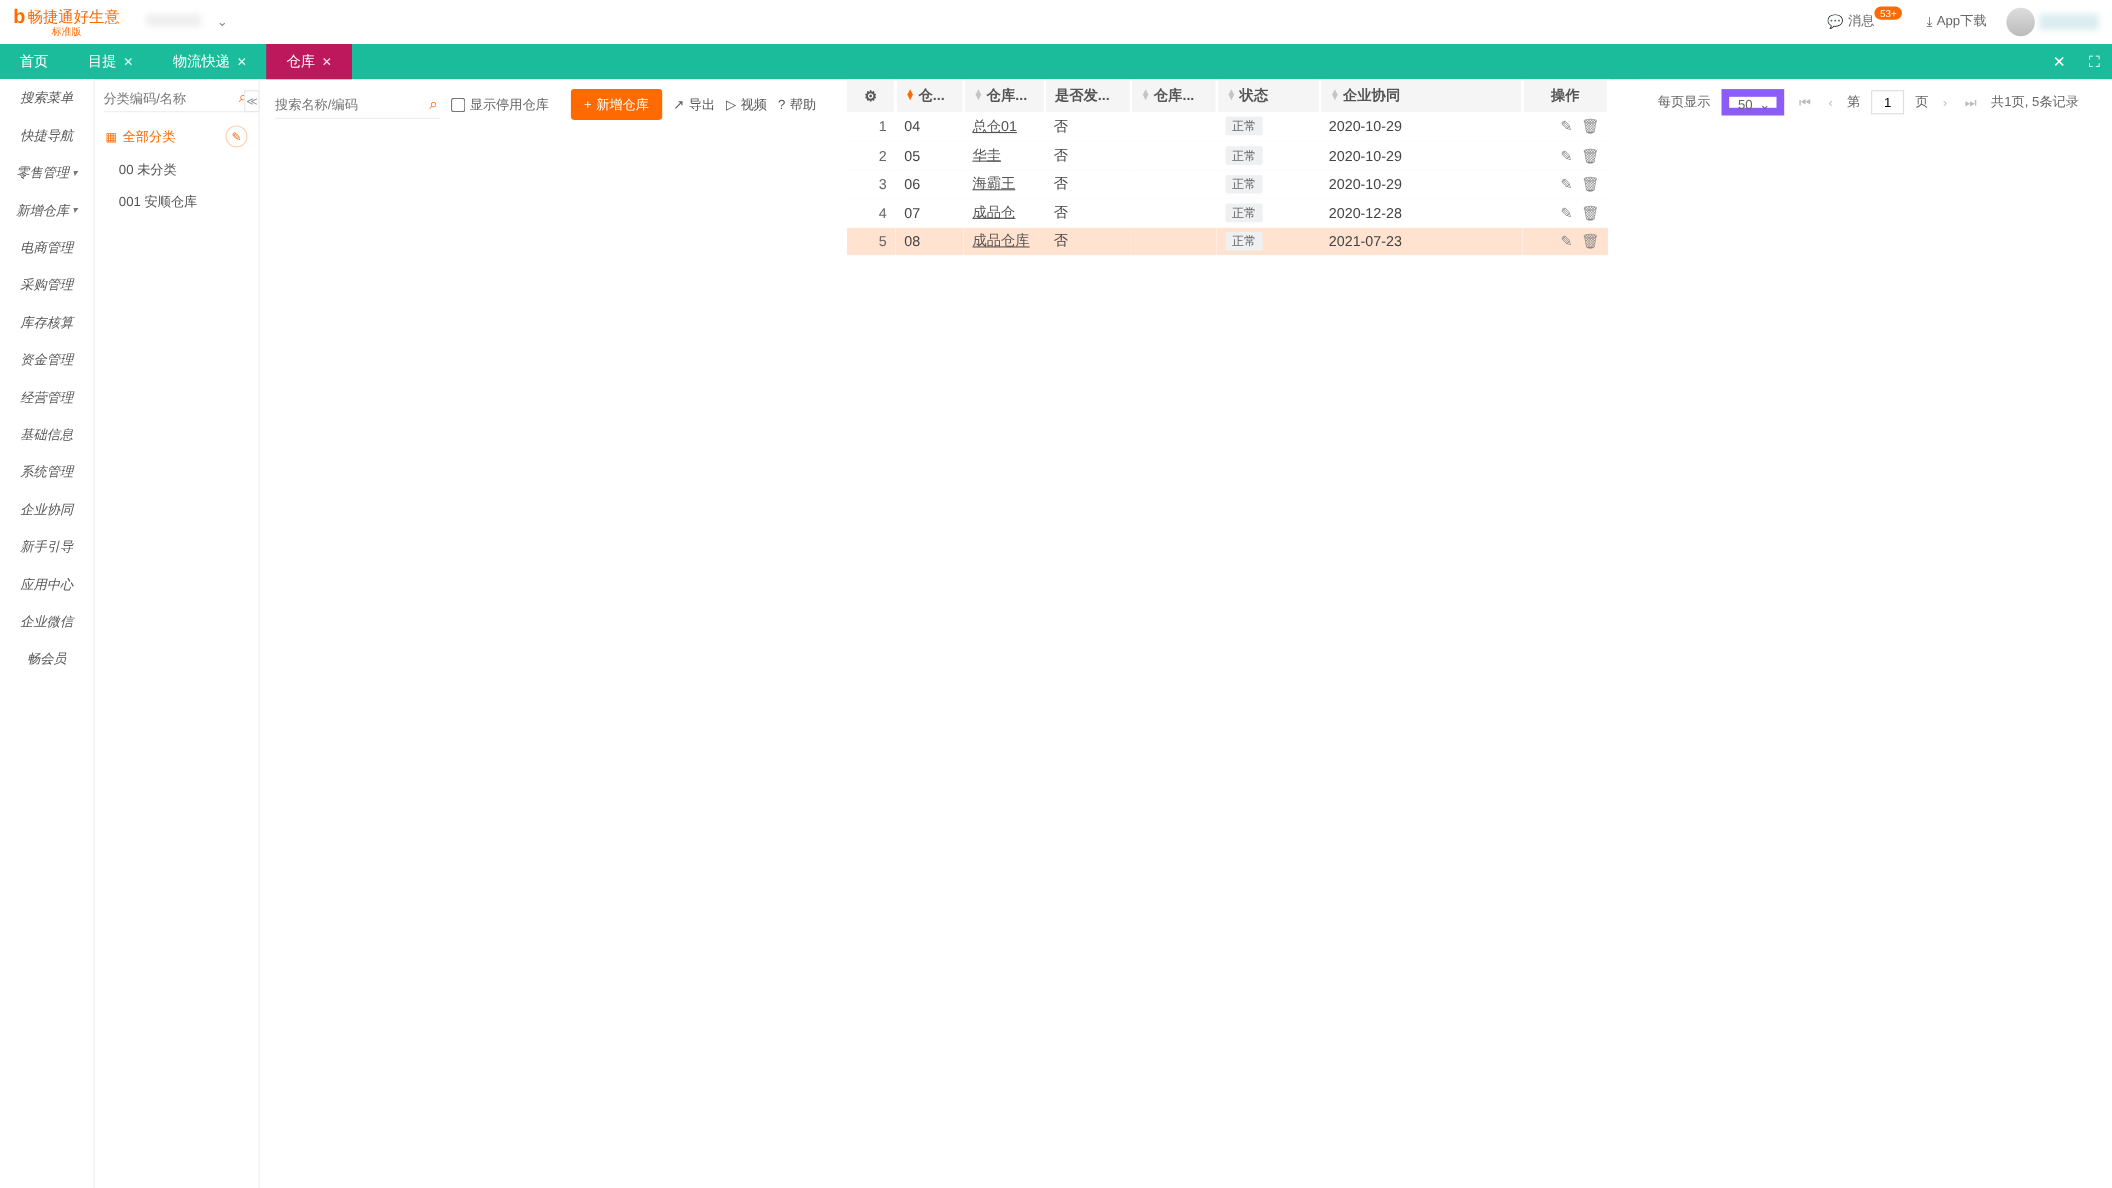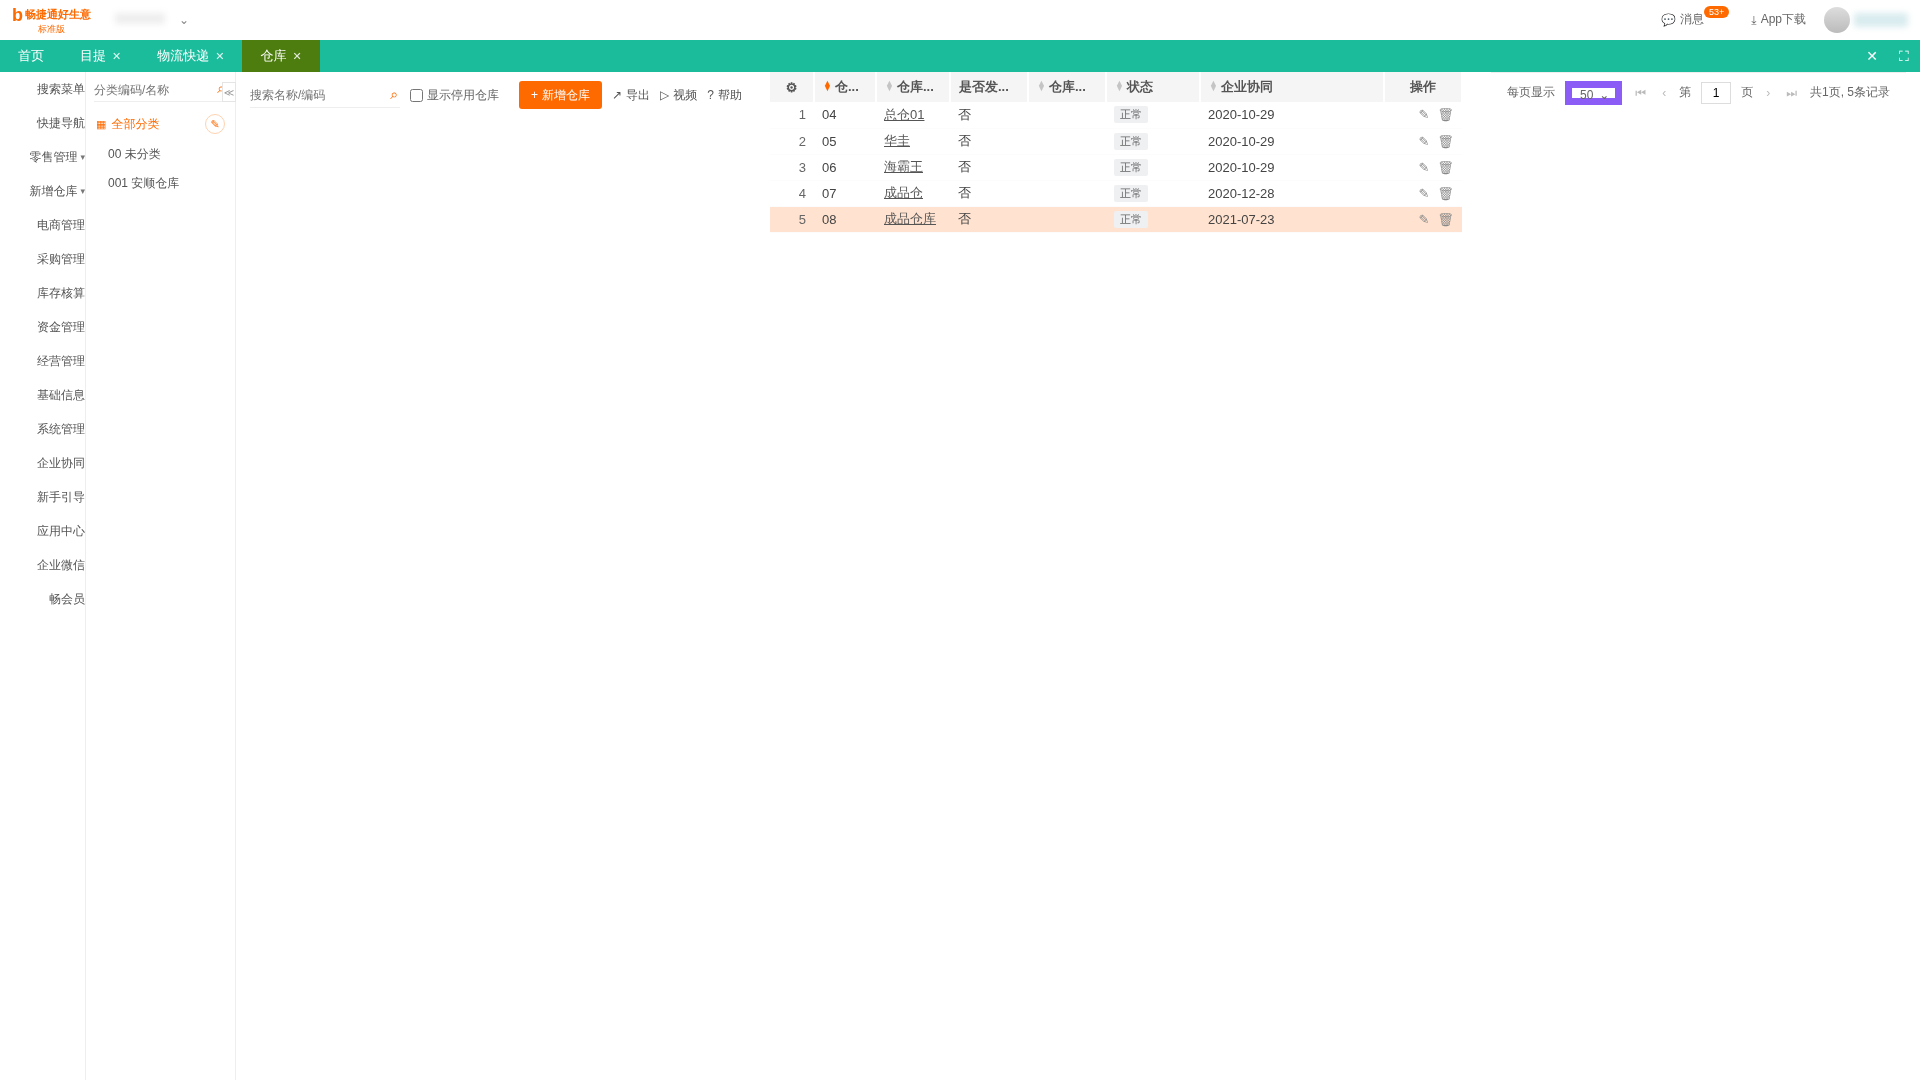--- a/index.html
+++ b/index.html
@@ -3,45 +3,45 @@
   <meta charset="utf-8">
   <style>
     * { margin: 0; padding: 0; box-sizing: border-box; }
     body { font-family: -apple-system, "Microsoft YaHei", sans-serif; font-size: 13px; color: #333; background: #fff; overflow: hidden; }
 
     
     .top-header { height: 40px; display: flex; align-items: center; justify-content: space-between; padding: 0 12px; border-bottom: 1px solid transparent; }
     .top-header-left { display: flex; align-items: center; gap: 8px; }
     .logo-box { display: flex; flex-direction: column; align-items: center; line-height: 1; }
     .logo-icon { color: #ff6a00; font-size: 18px; font-weight: 700; }
-    .logo-text-top { color: #ff6a00; font-size: 11px; font-weight: bold; }
+    .logo-text-top { color: #ff6a00; font-size: 14px; }
     .logo-text-sub { color: #ff6a00; font-size: 9px; margin-top: 1px; }
     .company-dropdown { padding: 4px 30px 4px 8px; font-size: 12px; color: #888; position: relative; margin-left: 8px; }
     .company-dropdown .chev { position: absolute; right: 6px; }
 
     .top-header-right { display: flex; align-items: center; gap: 18px; color: #666; }
     .hdr-item { display: flex; align-items: center; gap: 4px; cursor: pointer; font-size: 12px; }
     .badge { background: #ff6a00; color: #fff; border-radius: 10px; font-size: 9px; padding: 1px 5px; position: relative; top: -8px; left: -4px; }
     .avatar { width: 26px; height: 26px; border-radius: 50%; background: linear-gradient(#ddd,#bbb); }
     .avatar-name { filter: blur(3px); background:#d9ecef; width:54px; height:14px; border-radius:2px; }
 
     
     .tab-bar { height: 32px; background: #1abc9c; display: flex; align-items: stretch; color: #fff; }
     .tab { padding: 0 18px; display: flex; align-items: center; gap: 6px; font-size: 13px; cursor: pointer; }
-    .tab.active { background: #4d7c0f; }
+    .tab.active { background: #be185d; }
     .tab .close-x { font-size: 11px; opacity: 0.85; }
     .tab-bar-spacer { flex: 1; }
     .tab-bar-ctrl { width: 32px; display: flex; align-items: center; justify-content: center; cursor: pointer; font-size: 14px; }
 
     
     .layout { display: flex; height: calc(100vh - 72px); }
 
     
     .left-nav { width: 86px; background: #fff; border-right: 1px solid #eee; overflow-y: auto; }
-    .nav-item { height: 34px; display: flex; align-items: center; justify-content: flex-end; font-size: 12px; color: #555; cursor: pointer; gap:3px; }
+    .nav-item { height: 34px; display: flex; align-items: center; justify-content: center; font-size: 12px; color: #555; cursor: pointer; gap:3px;font-style:italic; }
     .nav-item .caret { font-size: 9px; color:#777; }
 
     
     .side-panel { width: 150px; border-right: 1px solid #eee; display: flex; flex-direction: column; position: relative; }
     .side-search { position: relative; padding: 6px 8px; }
     .side-search input { width: 100%; height: 24px; border: none; border-bottom: 1px solid #eee; font-size: 12px; outline: none; padding-right: 20px; color:#888;}
     .side-search .sicon { position: absolute; right: 10px; top: 8px; color: #ff6a00; font-size: 14px; }
     .cat-header { display:flex; align-items:center; justify-content:space-between; padding: 6px 10px; color:#ff6a00; font-size:12px; }
     .cat-header .grid-ic { font-size:11px; }
     .cat-header .edit-circ { width:20px; height:20px; border:1px solid #ffd2b0; border-radius:50%; display:flex; align-items:center; justify-content:center; color:#ff6a00; font-size:11px;}

